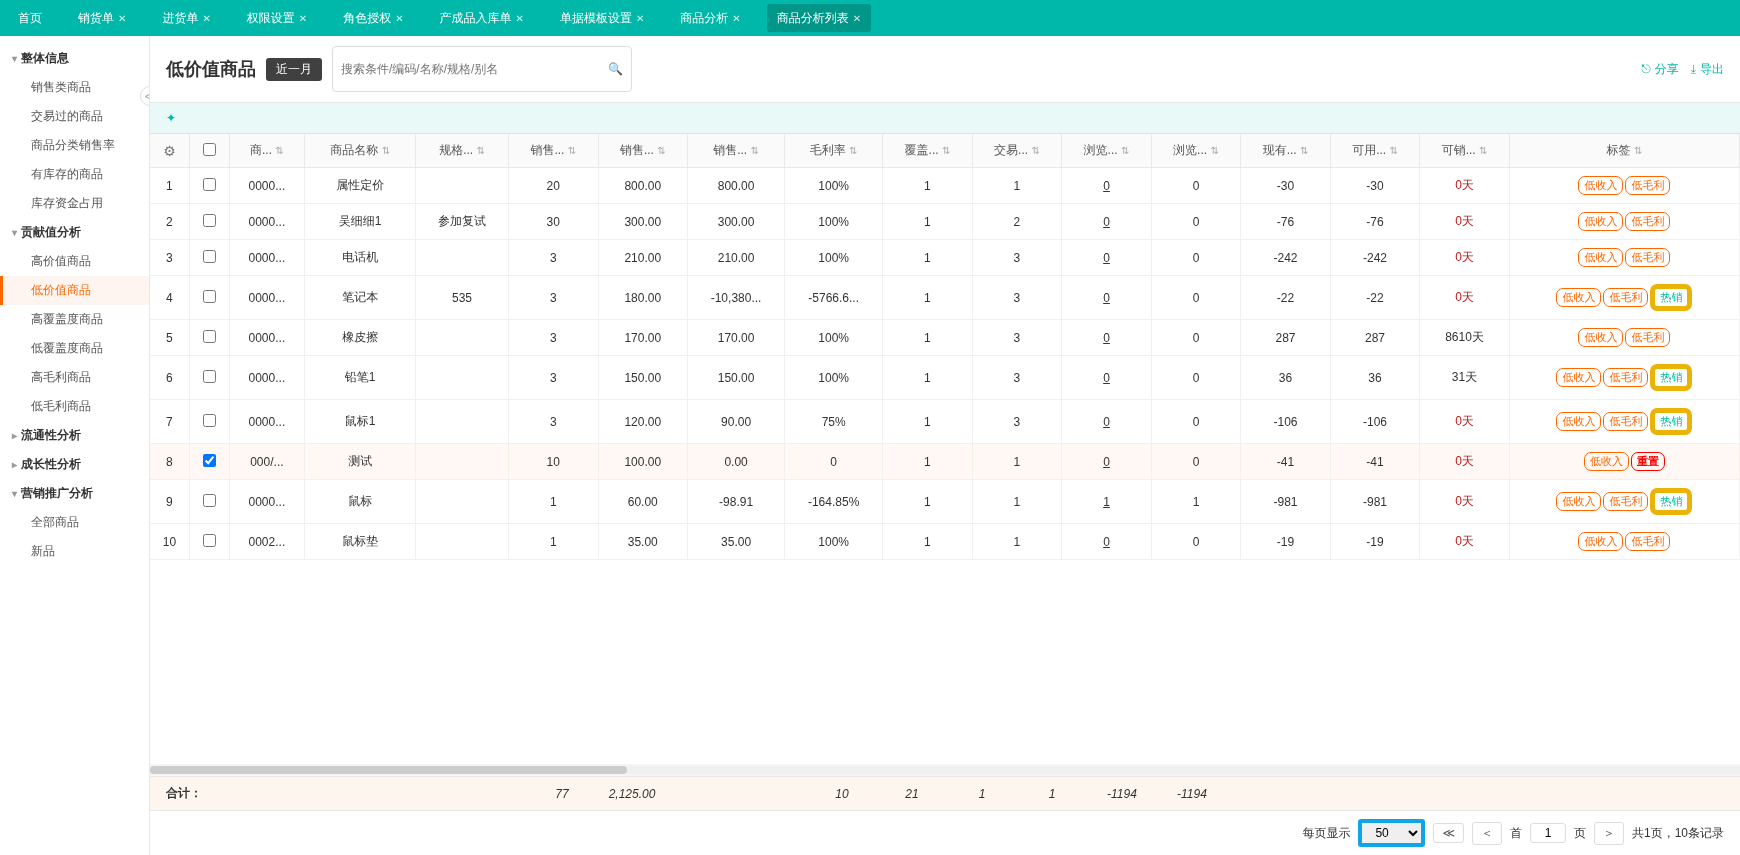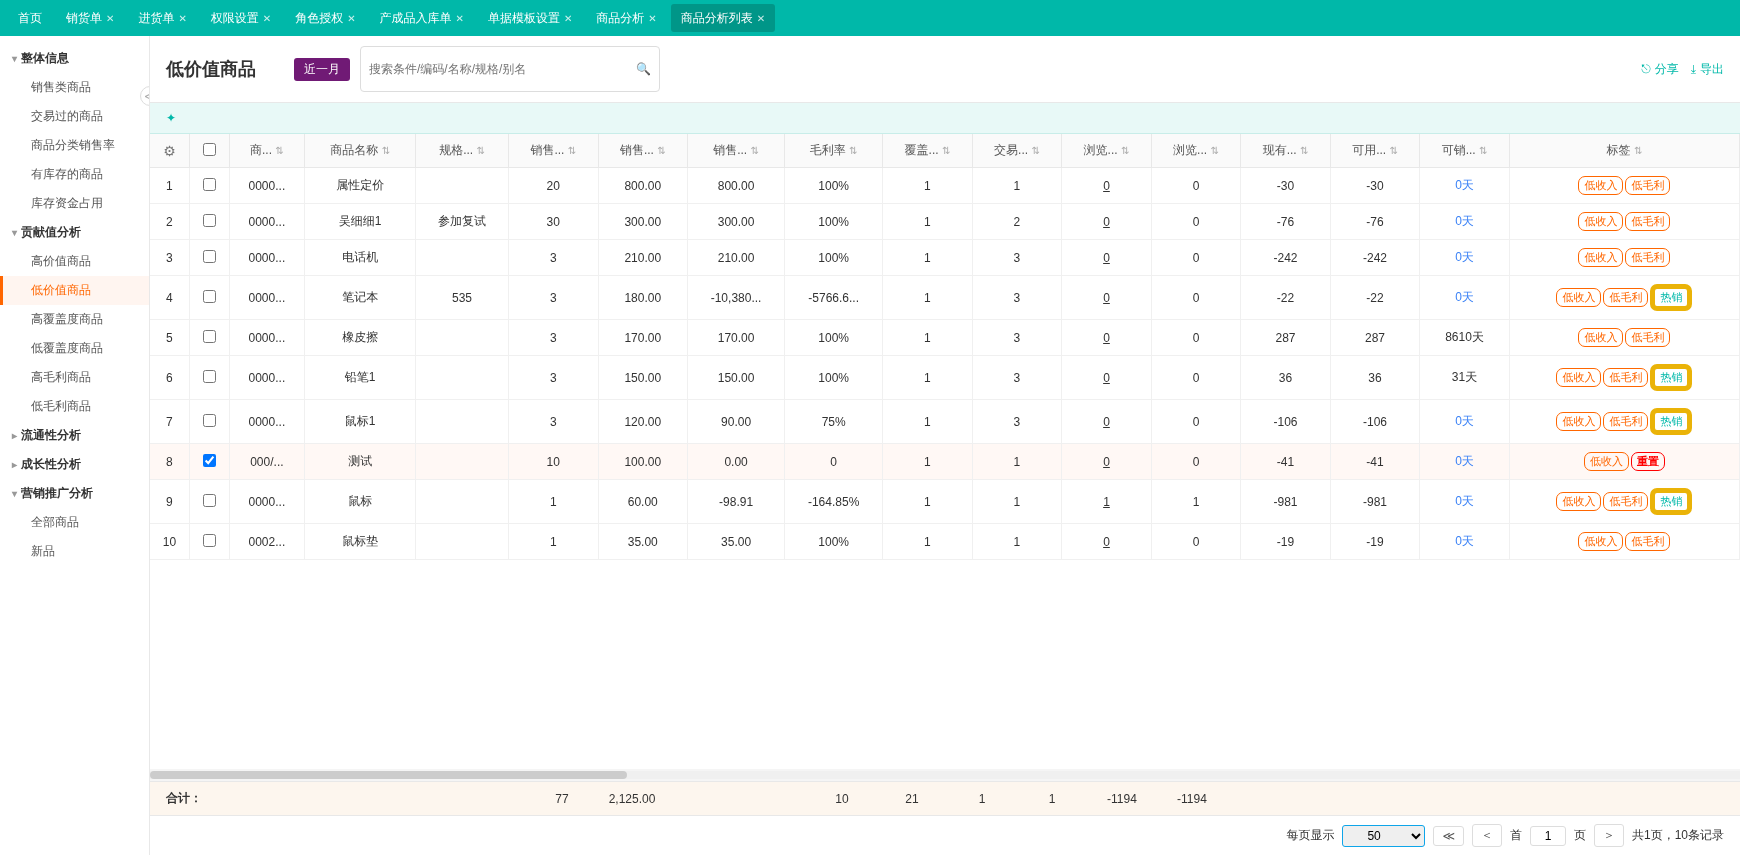--- a/index.html
+++ b/index.html
@@ -6,21 +6,21 @@
     body { background: #f5f5f5; }
 
     
     .top-nav {
       display: flex;
       align-items: center;
       background: #00b8a9;
       height: 36px;
       padding: 0 8px;
       color: #fff;
-      gap: 4px;
+      gap: 16px;
     }
     .nav-item {
       padding: 4px 10px;
       cursor: pointer;
       border-radius: 3px;
       white-space: nowrap;
       color: #fff;
       display: flex;
       align-items: center;
       gap: 4px;
@@ -82,28 +82,27 @@
       background: #fff;
       border-bottom: 1px solid #e8e8e8;
       gap: 10px;
     }
     .page-title {
       font-size: 18px;
       font-weight: bold;
       color: #333;
     }
     .time-filter-btn {
-      background: #701a75;
+      background: #404040;
       color: #fff;
       border: none;
       padding: 3px 10px;
       border-radius: 3px;
       cursor: pointer;
       font-size: 12px;
-      margin-left: 28px;
     }
     .search-box {
       display: flex;
       align-items: center;
       border: 1px solid #ddd;
       border-radius: 4px;
       padding: 15px 8px;
       gap: 4px;
       flex: 1;
       max-width: 300px;
@@ -183,53 +182,53 @@
       display: inline-block;
       padding: 1px 5px;
       border-radius: 7px;
       font-size: 11px;
       margin: 1px;
     }
     .tag-orange { color: #ff6600; border: 1px solid #ff6600; }
     .tag-green { color: #00b8a9; border: 5px solid #eab308; }
     .tag-red { color: #f00; border: 1px solid #f00; font-weight: bold; }
 
-    .days-orange { color: #3b82f6; }
+    .days-orange { color: #b91c1c; }
 
     .underline-link { text-decoration: underline; color: #333; cursor: pointer; }
 
     
     .table-footer {
       display: flex;
       align-items: center;
       padding: 8px 16px;
       background: #fdf6ee;
       border-top: 1px solid #e8e8e8;
       font-size: 12px;
       color: #333;
       gap: 10px;
     }
     .footer-label { font-weight: bold; }
-    .footer-cell { min-width: 60px; text-align: center; }
+    .footer-cell { min-width: 60px; text-align: center; font-style: italic; }
 
     
     .pagination-bar {
       display: flex;
       align-items: center;
       padding: 8px 16px;
       background: #fff;
       border-top: 1px solid #e8e8e8;
       justify-content: flex-end;
       gap: 8px;
       font-size: 12px;
       color: #333;
     }
     .page-size-select {
-      border: 1px solid #0ea5e9;
-      padding: 2px 20px;
+      border: 4px solid #0ea5e9;
+      padding: 2px 9px;
       border-radius: 3px;
       font-size: 12px;
     }
     .page-btn {
       border: 1px solid #ddd;
       background: #fff;
       padding: 2px 8px;
       border-radius: 3px;
       cursor: pointer;
       color: #555;

